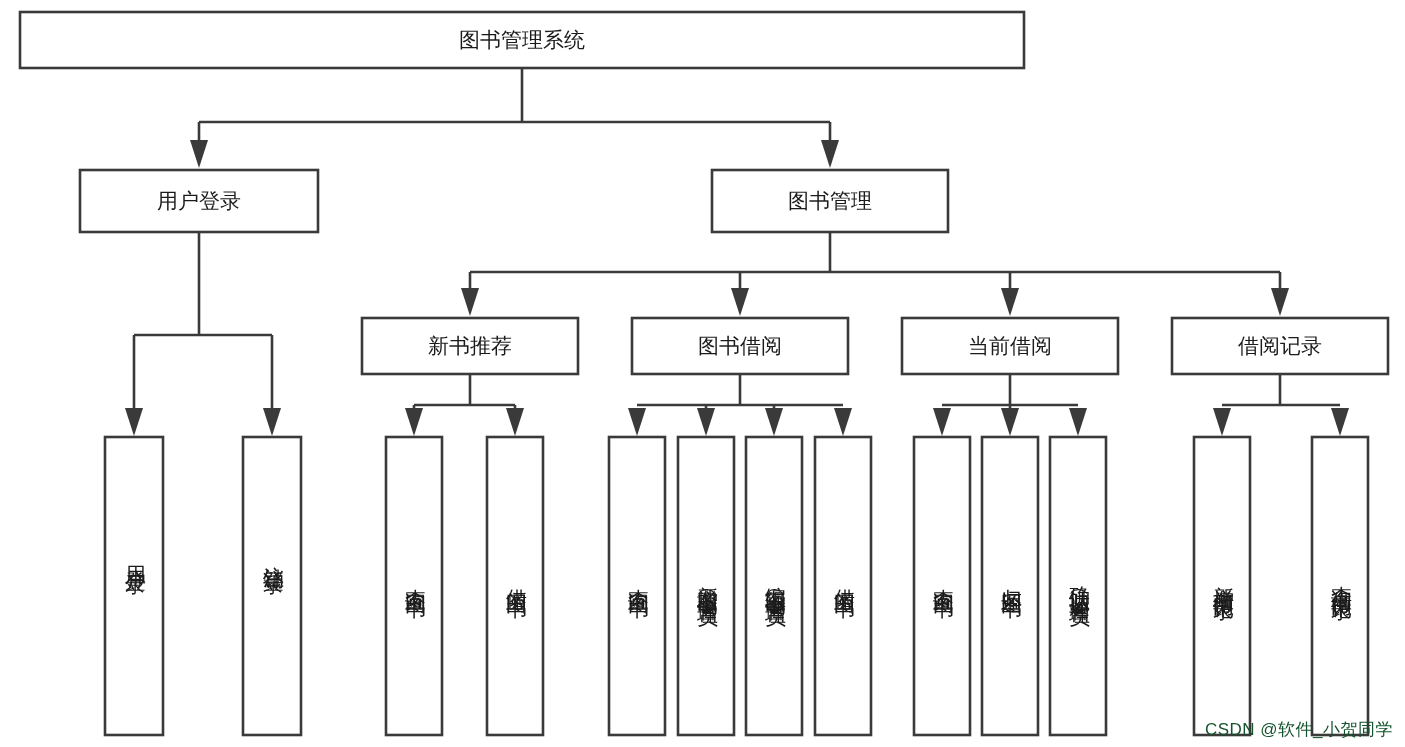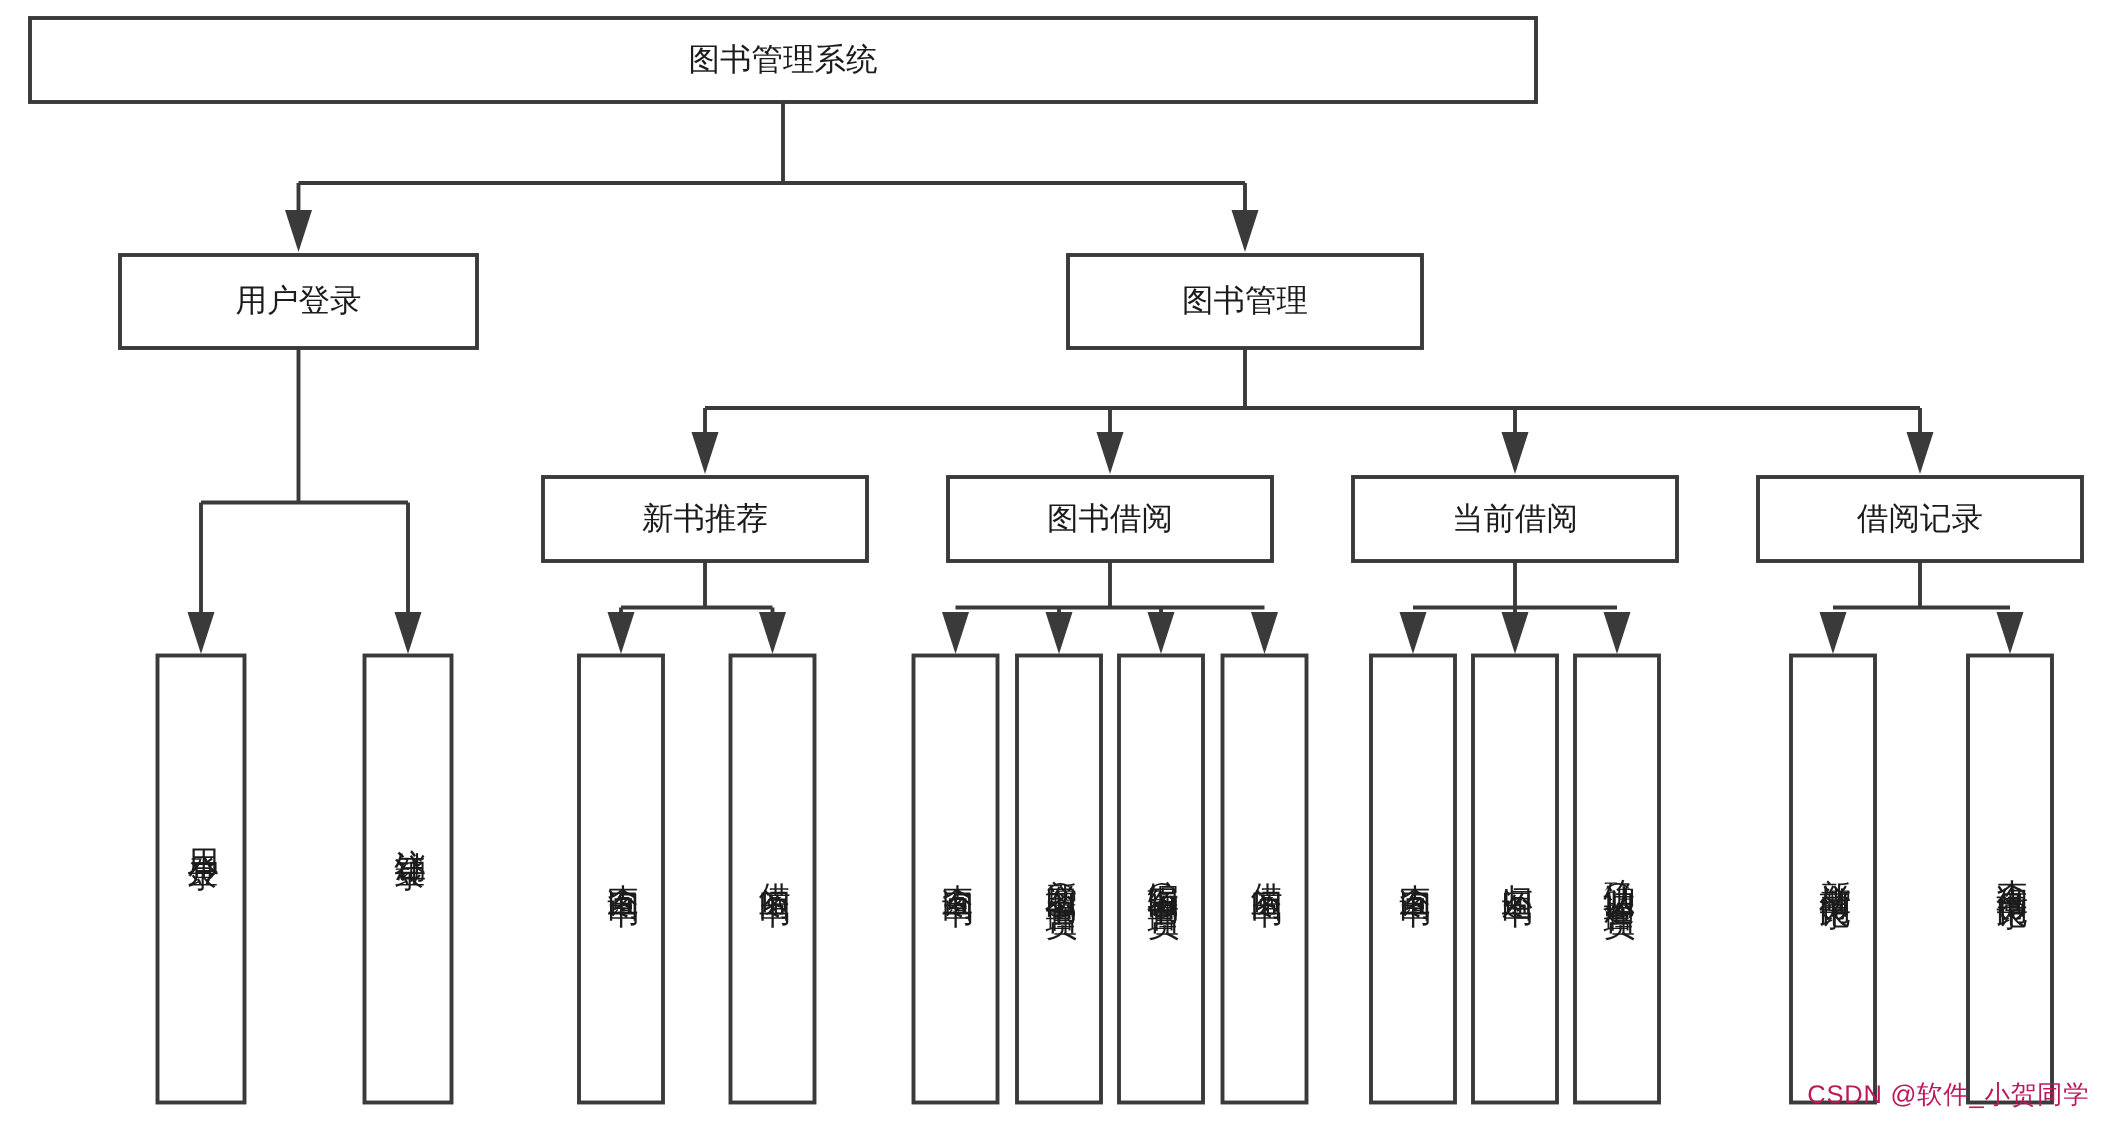--- a/index.html
+++ b/index.html
@@ -58,21 +58,21 @@
   .arrow-head {
     fill: #3a3a3a;
     stroke: none;
   }
   .watermark {
     position: absolute;
     right: 12px;
     bottom: 6px;
     font-family: "Liberation Sans", "DejaVu Sans", sans-serif;
     font-size: 17px;
-    color: #be185d;
+    color: #14532d;
     letter-spacing: 0.5px;
     white-space: nowrap;
     pointer-events: none;
     user-select: none;
   }
 </style>
 </head>
 <body>
 
 <div id="diagram-root">

